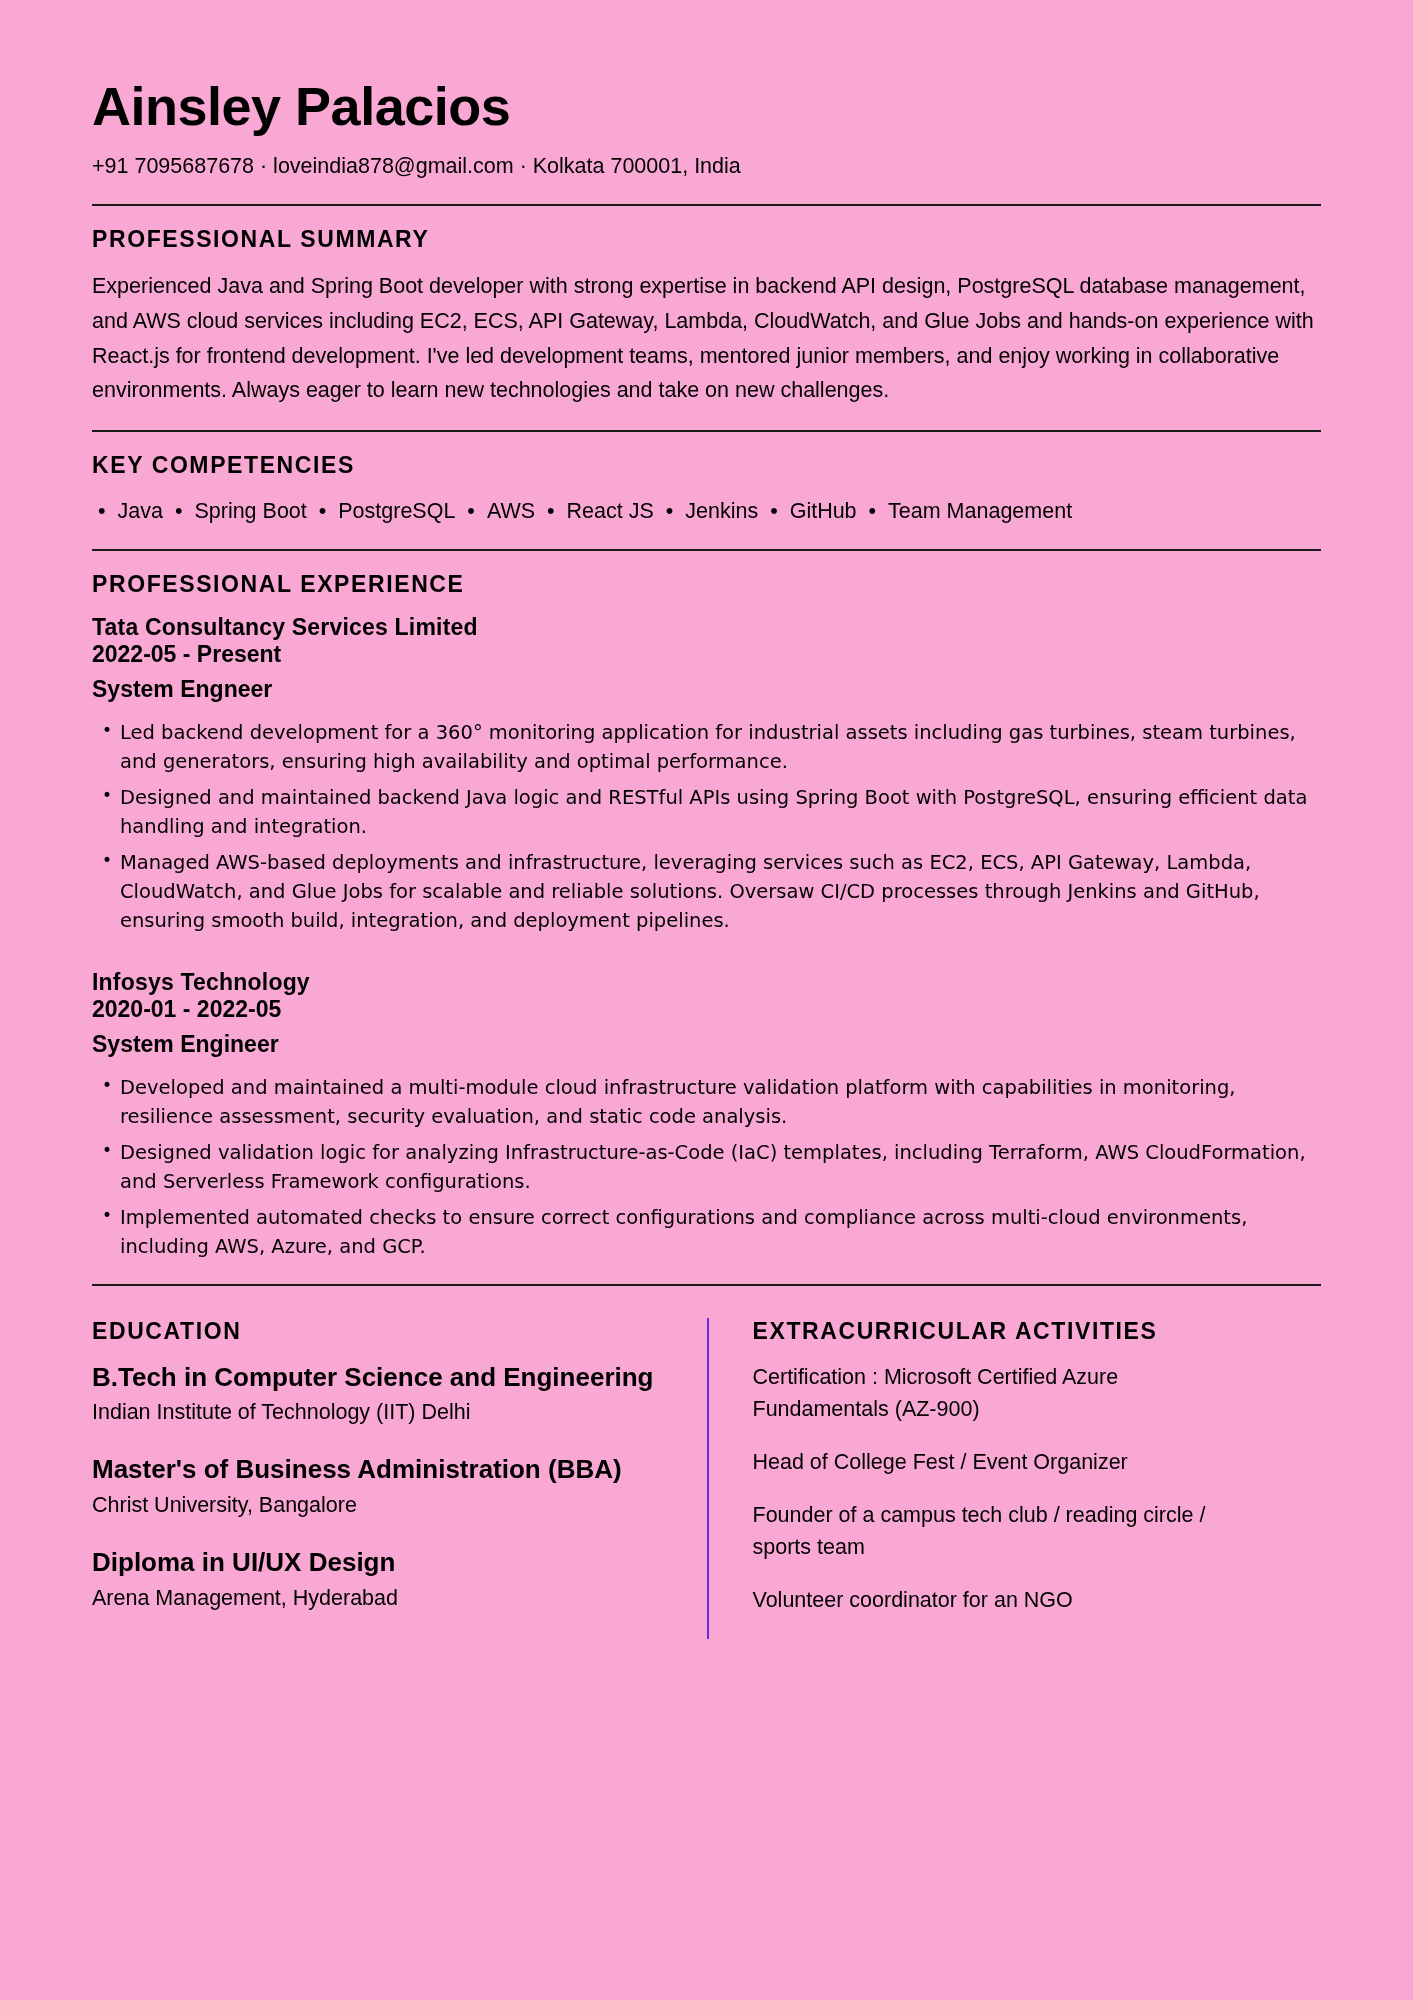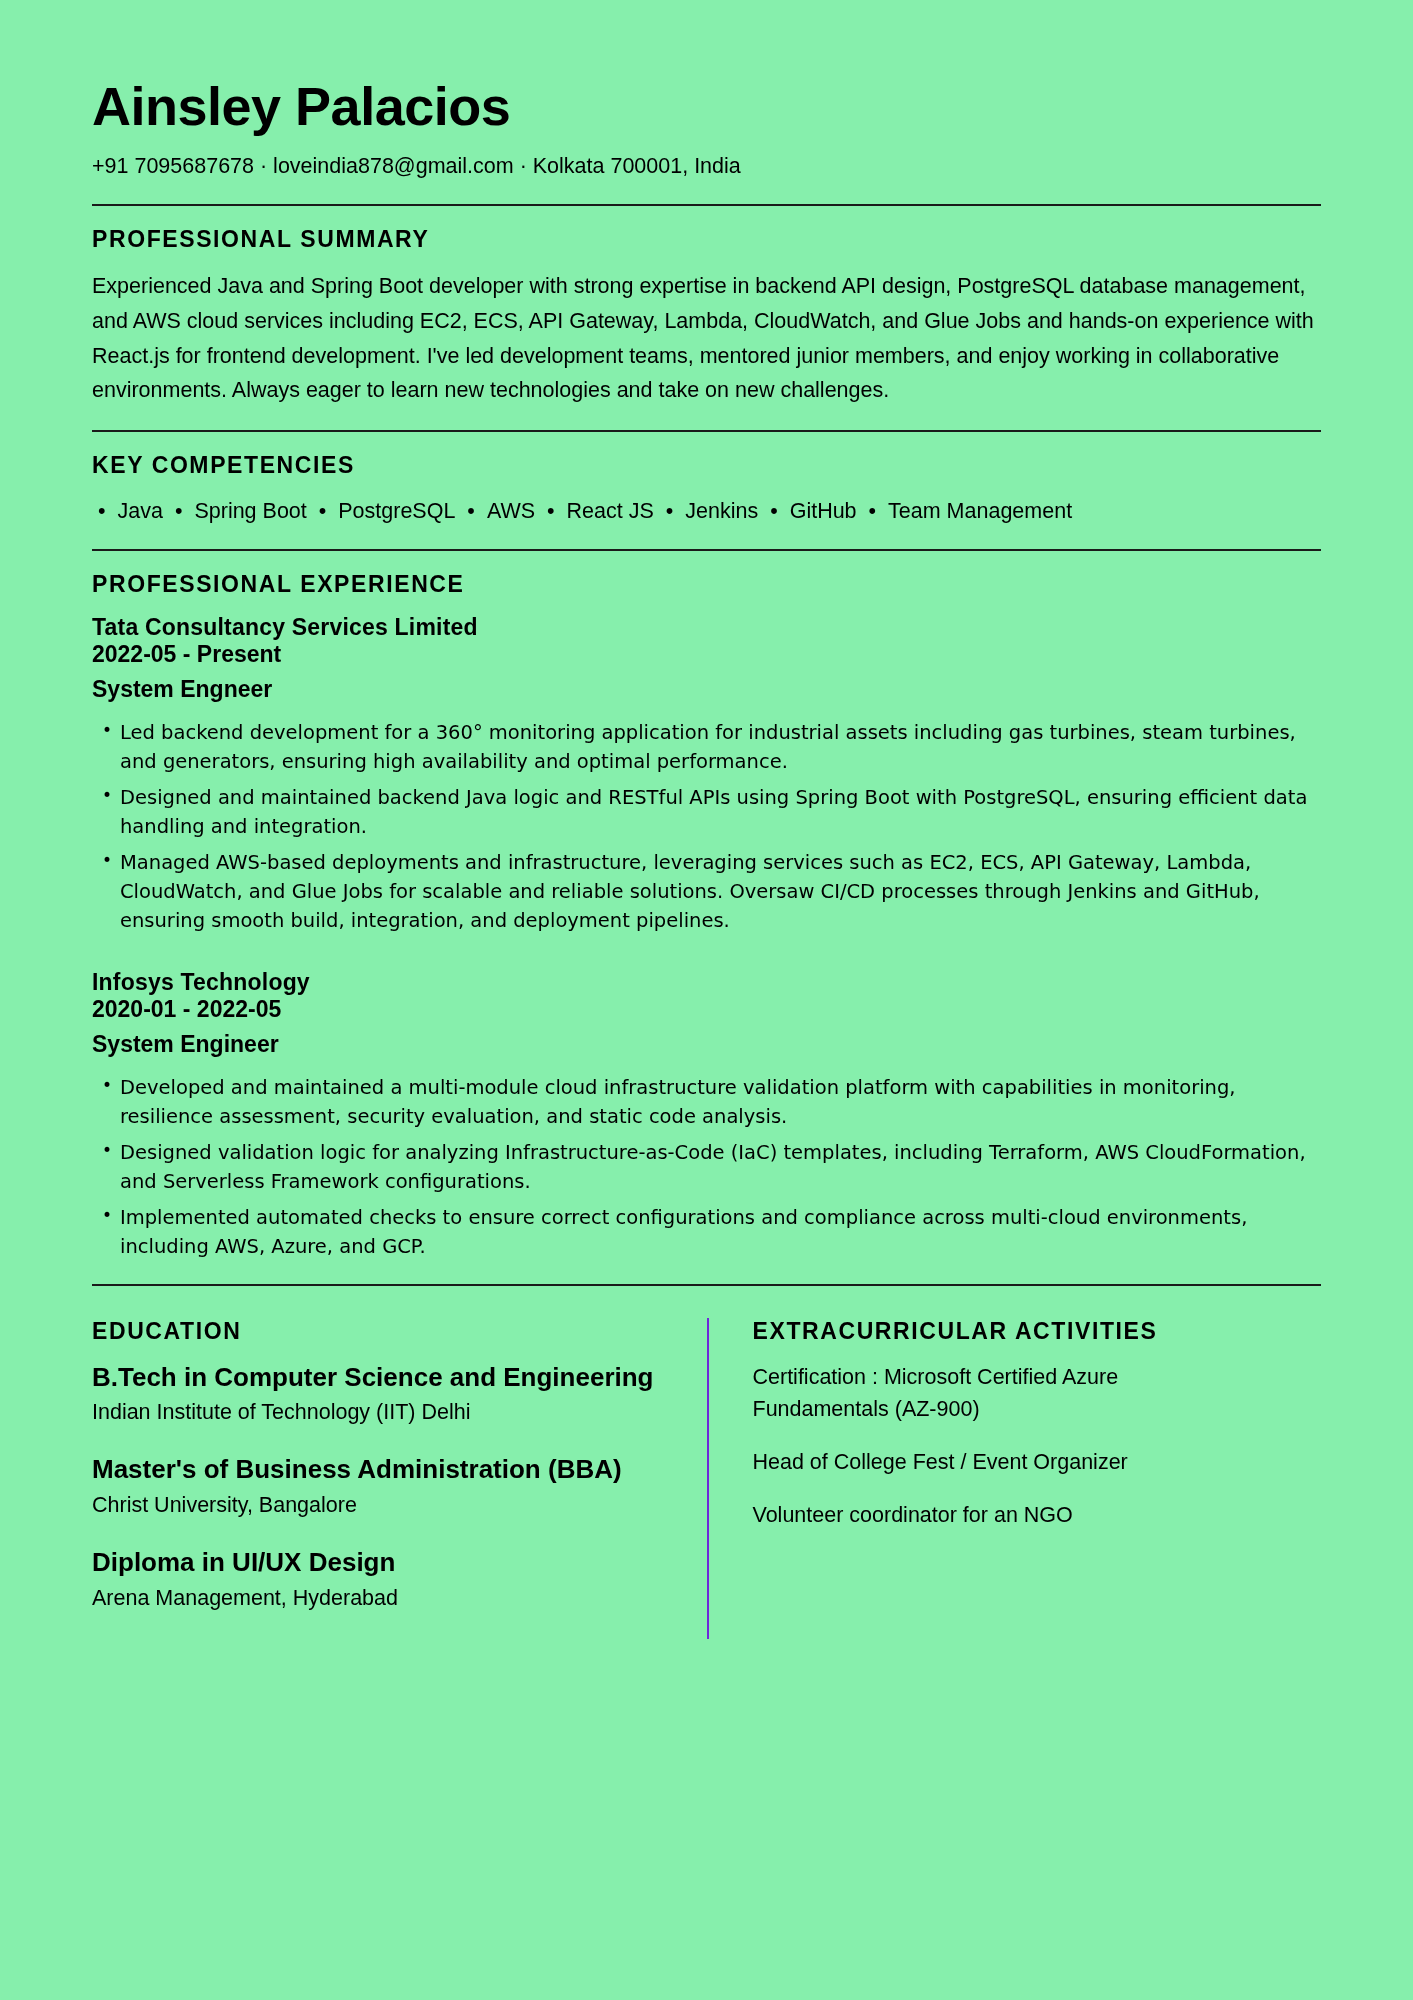--- a/index.html
+++ b/index.html
@@ -3,21 +3,21 @@
 <meta charset="utf-8">
 <style>
   html, body {
     margin: 0;
     padding: 0;
     background: #ffffff;
   }
   .page {
     width: 1413px;
     height: 2000px;
-    background: #86efac;
+    background: #f9a8d4;
     position: relative;
     box-sizing: border-box;
     padding: 78px 92px 0 92px;
     font-family: "Liberation Sans", sans-serif;
     color: #000000;
     overflow: hidden;
   }
   .name {
     font-family: "Liberation Sans", sans-serif;
     font-size: 54px;
@@ -208,18 +208,19 @@
             <div class="edu-degree">Diploma in UI/UX Design</div>
             <div class="edu-school">Arena Management, Hyderabad</div>
           </div>
         </div>
     </div>
     <div class="col-right">
       <h2 class="section-title">EXTRACURRICULAR ACTIVITIES</h2>
       <div id="extra-container">
           <div class="extra-item">Certification : Microsoft Certified Azure Fundamentals (AZ-900)</div>
           <div class="extra-item">Head of College Fest / Event Organizer</div>
+          <div class="extra-item">Founder of a campus tech club / reading circle / sports team</div>
           <div class="extra-item">Volunteer coordinator for an NGO</div>
         </div>
     </div>
   </div>
 
 </div>
 
 </body></html>

